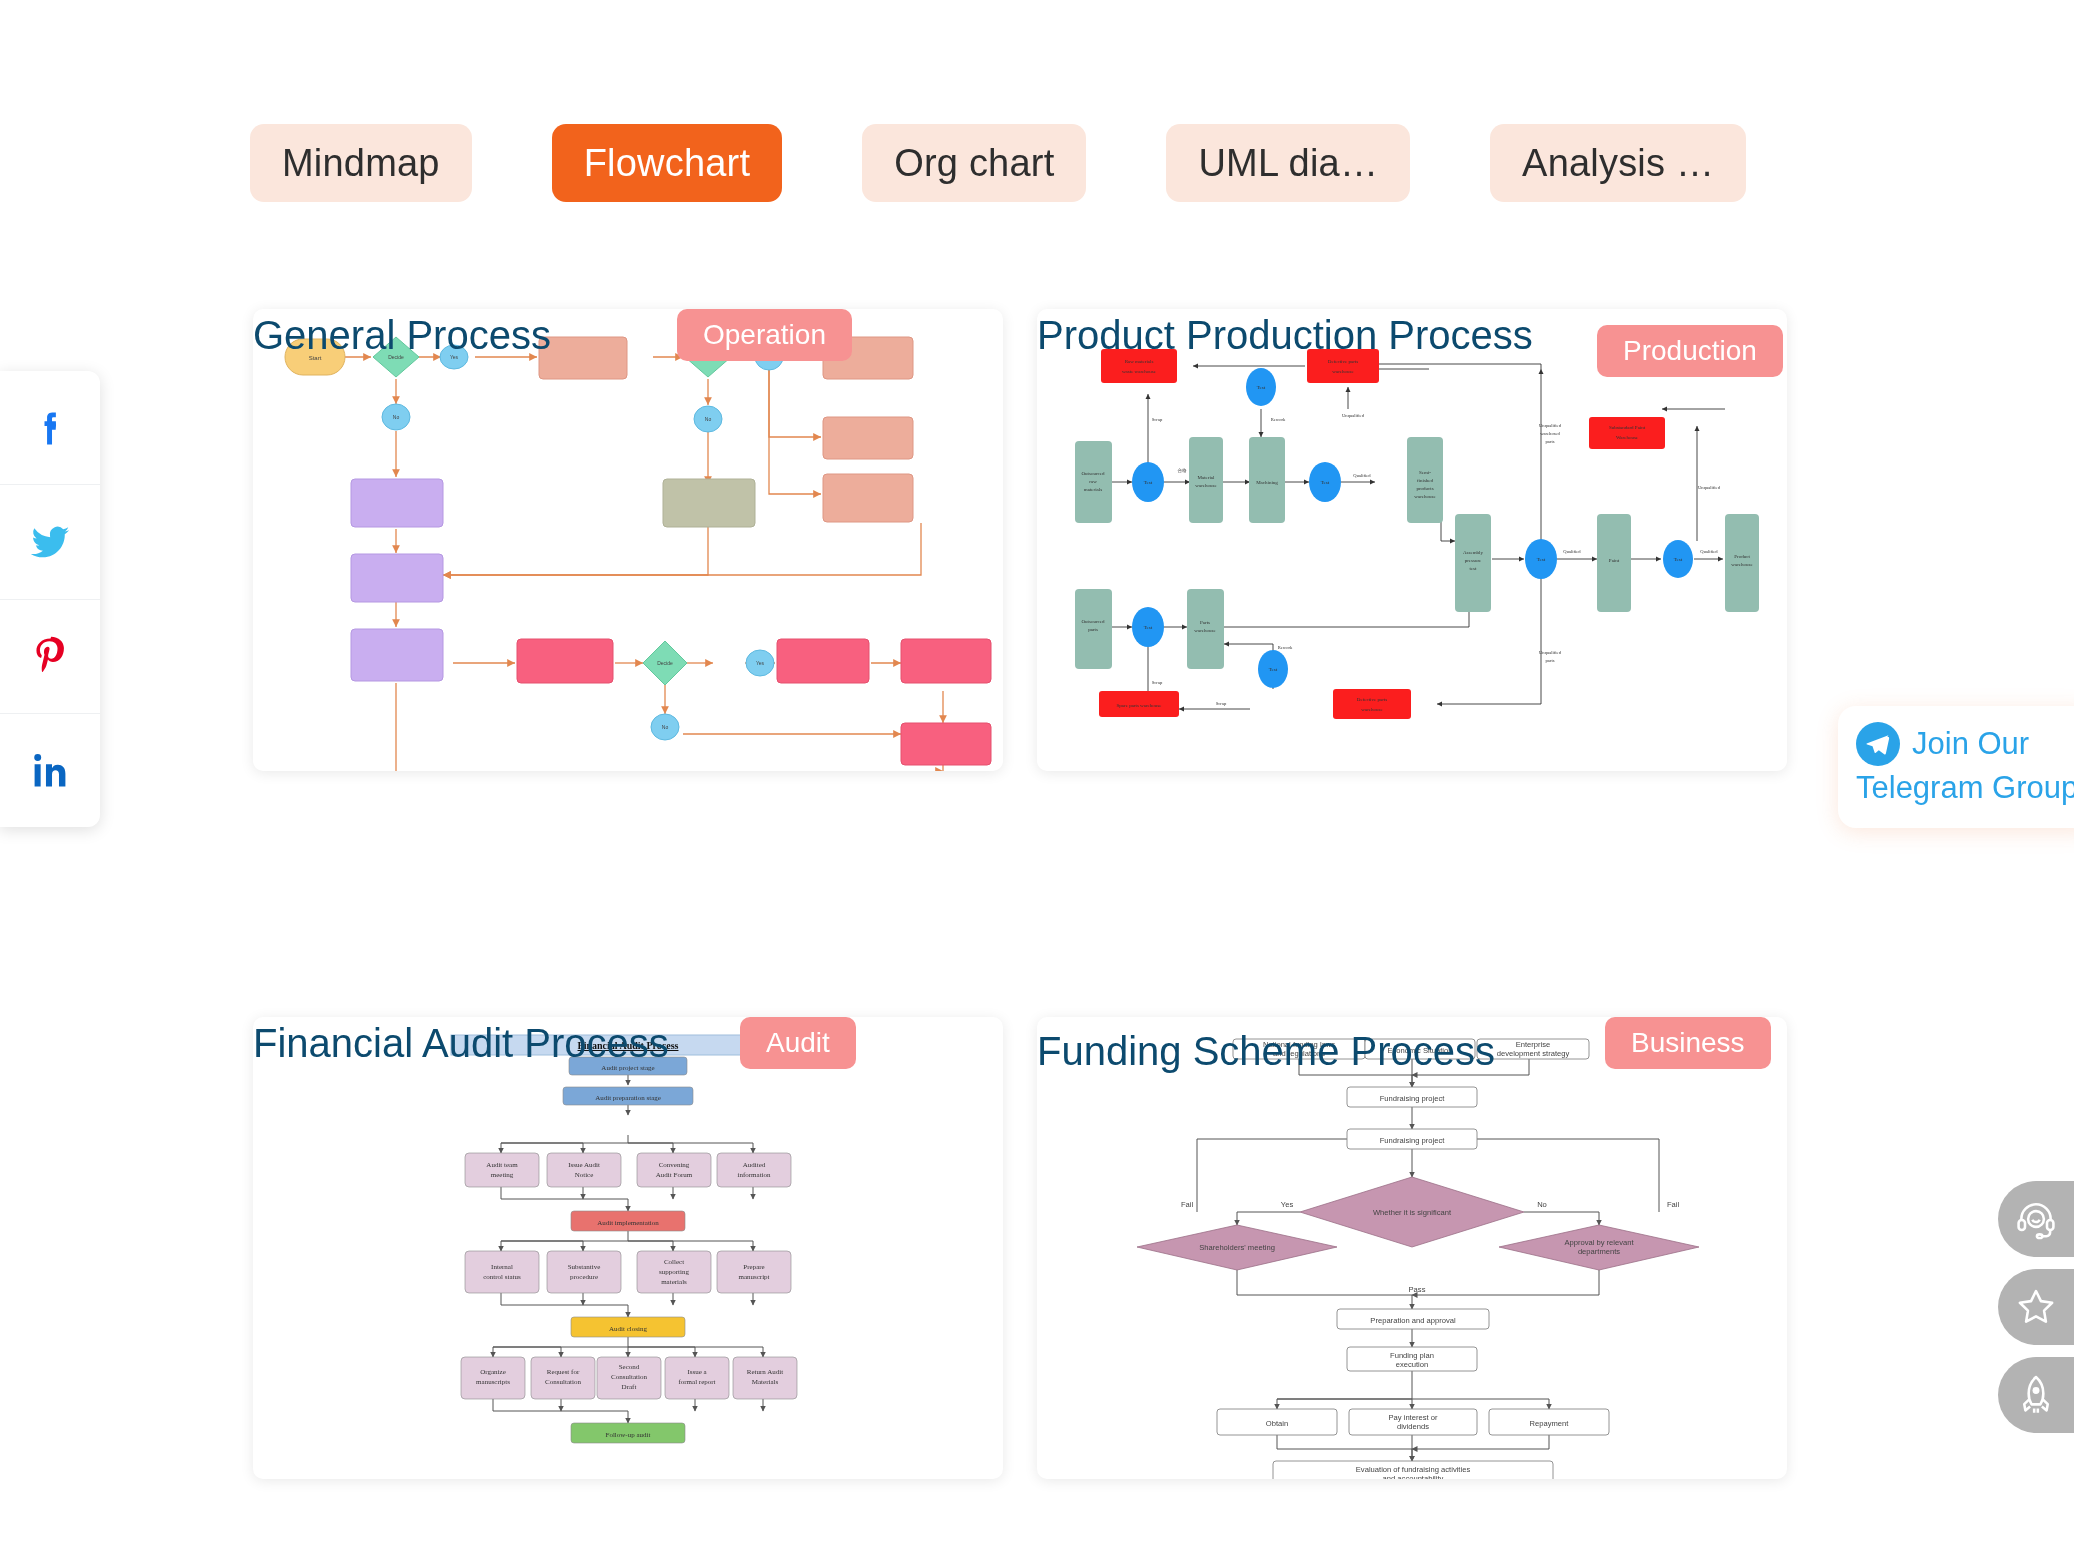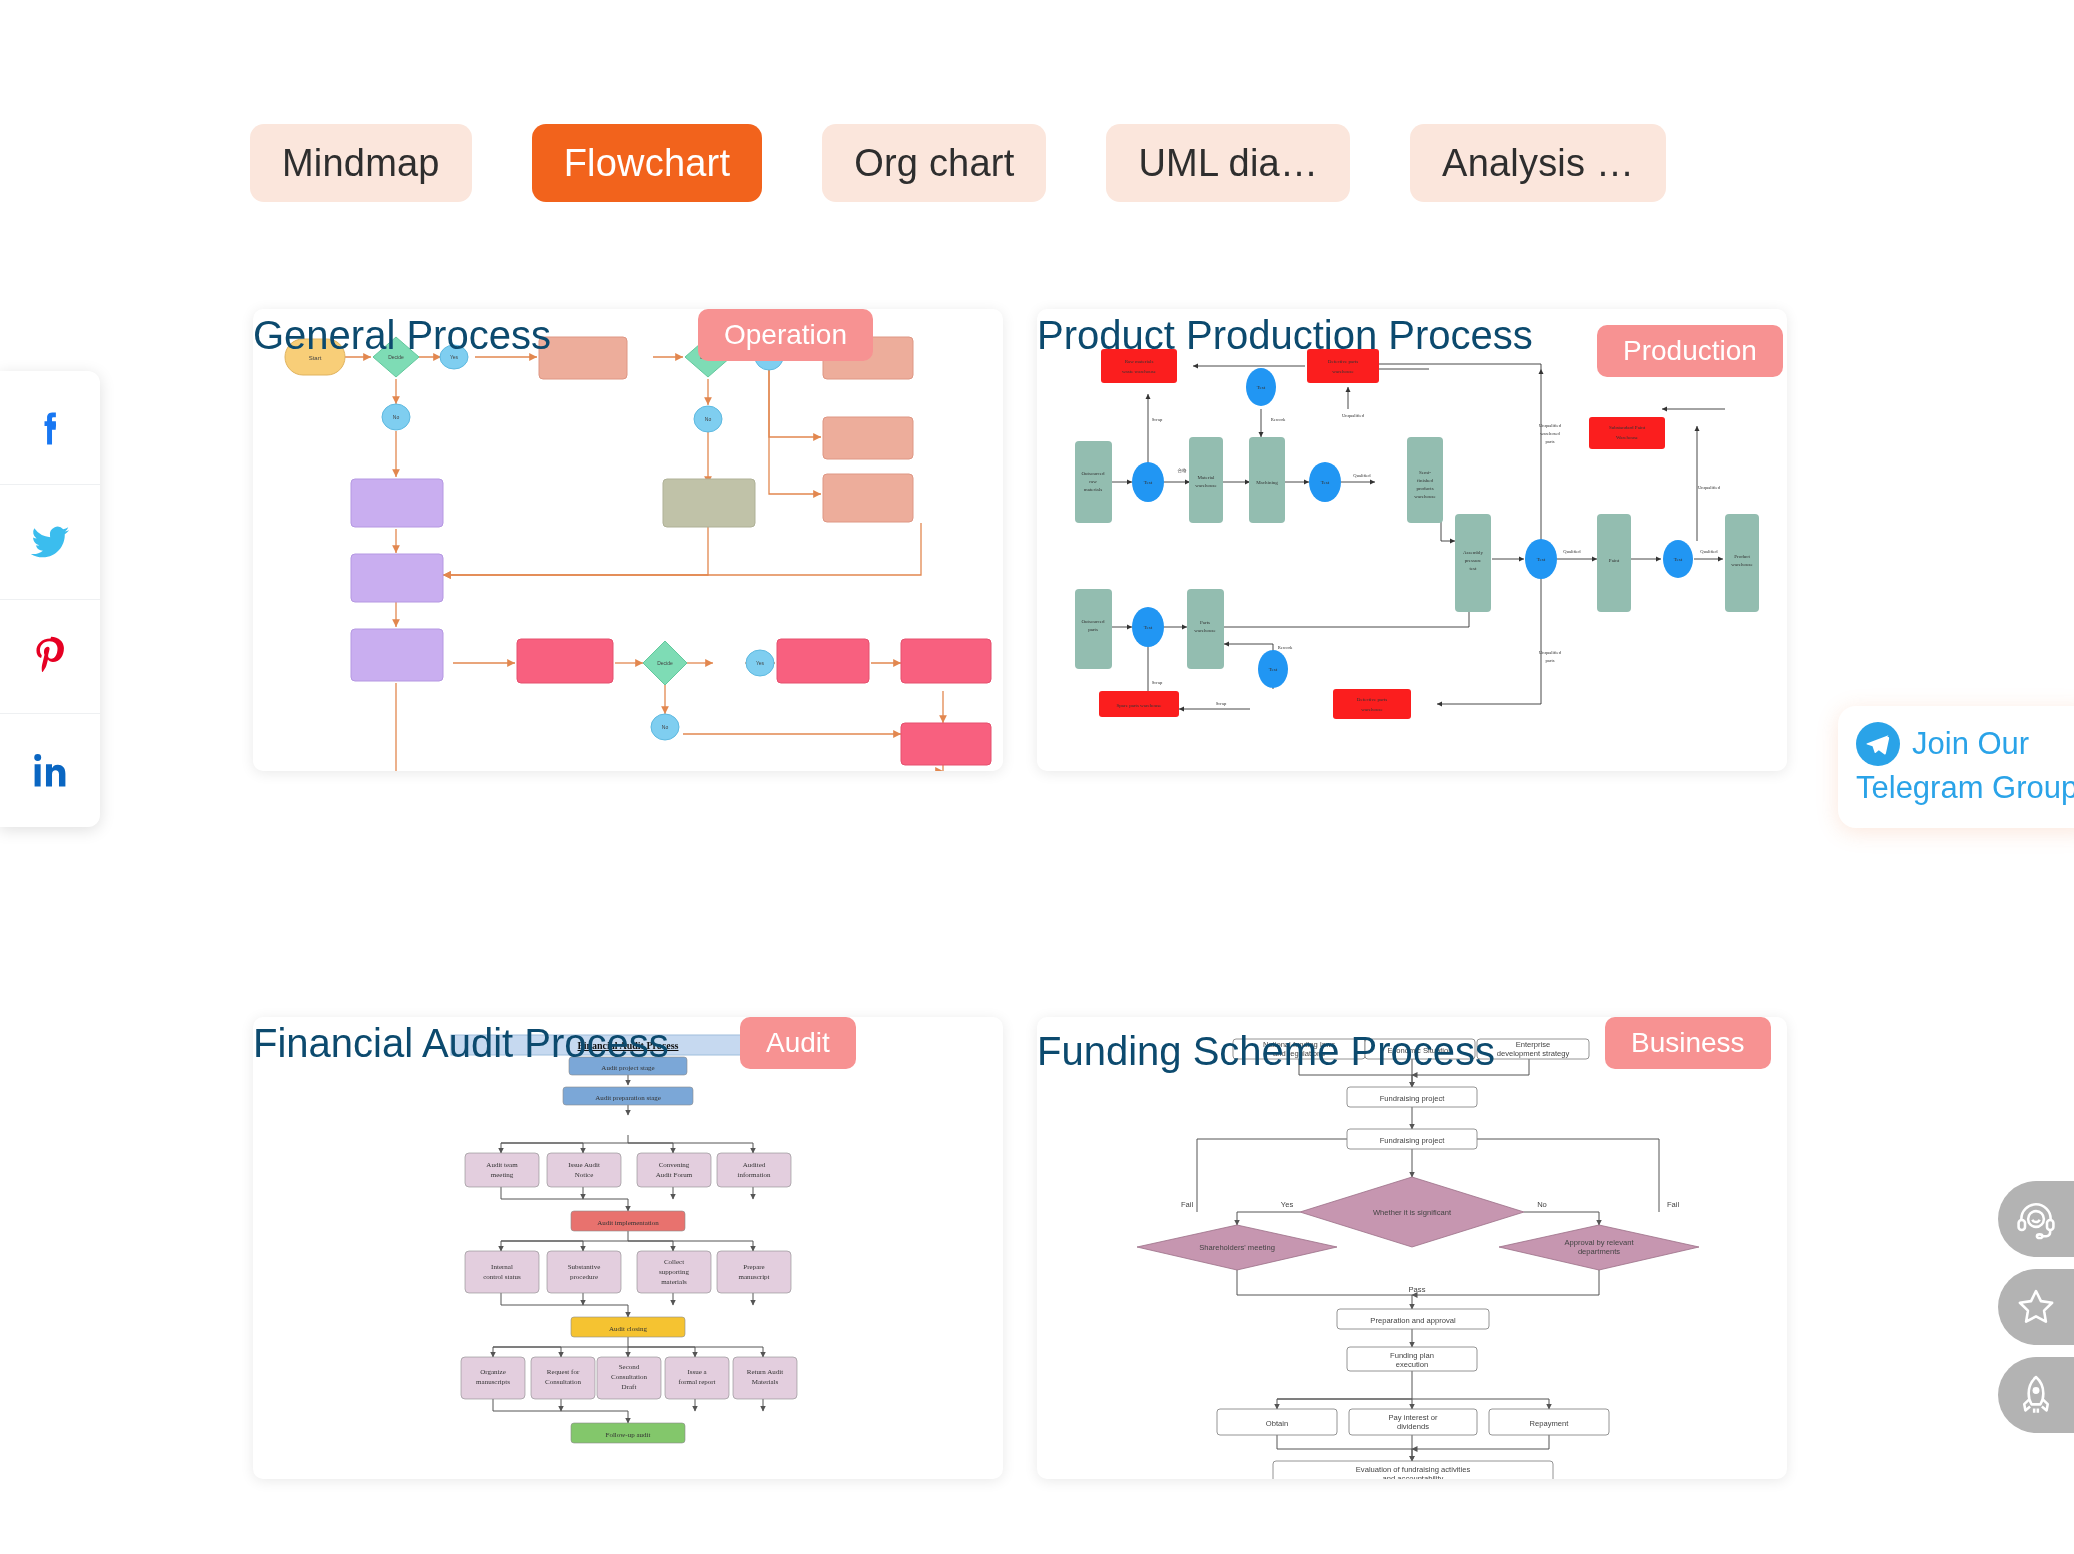--- a/index.html
+++ b/index.html
@@ -1,20 +1,20 @@
 <!DOCTYPE html>
 <html><head>
 <meta charset="utf-8">
 <style>
   * { box-sizing: border-box; margin:0; padding:0; }
   html,body { width:2074px; height:1554px; background:#ffffff; overflow:hidden; }
   body { font-family:"Liberation Sans", sans-serif; color:#2b2b2b; position:relative; }
 
   
-  .tabbar { position:absolute; left:222px; top:124px; display:flex; gap:60px; align-items:center;padding-left:28px; }
+  .tabbar { position:absolute; left:222px; top:124px; display:flex; gap:80px; align-items:center;padding-left:28px; }
   .tab {
     background:#FBE6DC; color:#2e2e2e; border:none; border-radius:14px;
     height:78px; padding:0 32px; font-size:38px; letter-spacing:.2px;
     display:flex; align-items:center; justify-content:center; cursor:pointer;
     white-space:nowrap; font-family:"Liberation Sans", sans-serif;
   }
   .tab.active { background:#F2631C; color:#ffffff; }
 
   
   .grid { position:absolute; left:253px; top:309px; width:1534px; }
@@ -173,21 +173,21 @@
           <rect x="352" y="470" width="92" height="44" rx="4" fill="#A8E69B" stroke="#8FD281"></rect>
           <rect x="474" y="470" width="92" height="44" rx="4" fill="#A8E69B" stroke="#8FD281"></rect>
           <ellipse cx="610" cy="492" rx="14" ry="13" fill="#7FCEF0" stroke="#5EB9E0"></ellipse>
           <text class="ts" x="610" y="494" font-size="5" text-anchor="middle">Yes</text>
           <path d="M690,470 L712,492 L690,514 L668,492 z" fill="#7EDCB5" stroke="#62C89C"></path>
           <text class="ts" x="690" y="494" font-size="5" text-anchor="middle">Decide</text>
         </svg>
       </div>
       <div class="cardfoot">
         <div class="cardtitle" style="left:0;top:4px;">General Process</div>
-        <div class="badge" style="left:445px;top:0;">Operation</div>
+        <div class="badge" style="left:424px;top:0;">Operation</div>
       </div>
     </div>
 
     <div class="cell">
       <div class="card">
         <svg class="canvas" viewBox="0 0 750 462">
           <defs>
             <marker id="ar2" markerWidth="7" markerHeight="7" refX="6" refY="3" orient="auto">
               <path d="M0,0 L6,3 L0,6 z" fill="#333"></path>
             </marker>

